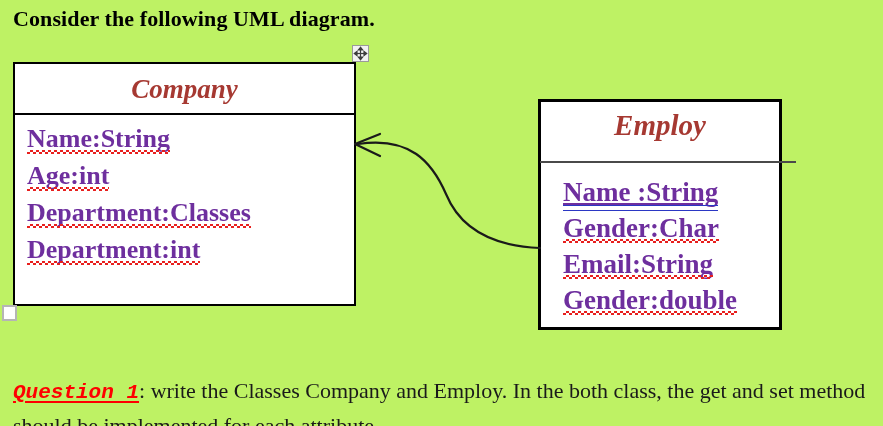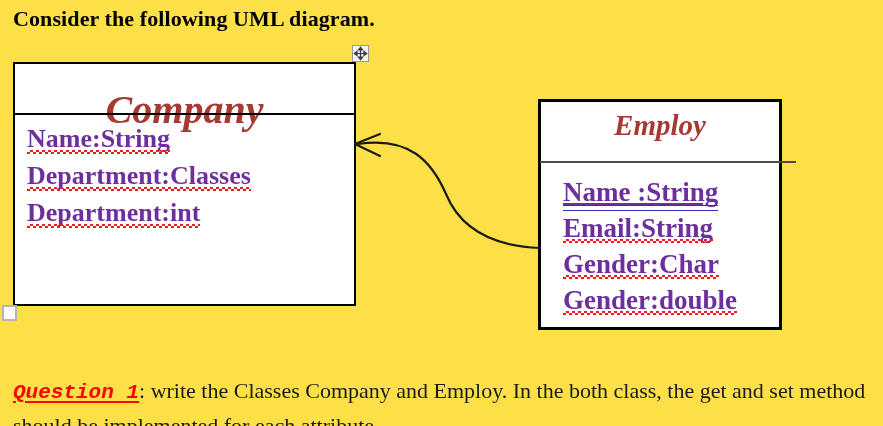--- a/index.html
+++ b/index.html
@@ -4,21 +4,21 @@
 <style>
   html, body {
     margin: 0;
     padding: 0;
     background: #ffffff;
   }
   #page {
     position: relative;
     width: 883px;
     height: 426px;
-    background: #fde047;
+    background: #bef264;
     overflow: hidden;
     font-family: "Liberation Serif", "DejaVu Serif", serif;
   }
 
   
   #heading {
     position: absolute;
     left: 13px;
     top: 6px;
     font-size: 22px;
@@ -53,22 +53,22 @@
     position: absolute;
     left: 0;
     right: 0;
     text-align: center;
     font-style: italic;
     font-weight: bold;
     color: #A63932;
     white-space: nowrap;
   }
   #company-title {
-    top: 22px;
-    font-size: 40px;
+    top: 10px;
+    font-size: 27px;
   }
   #employ-title {
     top: 7px;
     font-size: 29px;
   }
 
   .uml-divider {
     position: absolute;
     height: 0;
     border-top: 2px solid #000000;
@@ -203,32 +203,33 @@
 
 <div id="page">
 
   <div id="heading">Consider the following UML diagram.</div>
 
   <div class="uml-box" id="company-box">
     <div class="uml-title" id="company-title">Company</div>
     <div class="uml-divider" id="company-divider"></div>
     <ul class="attr-list" id="company-attrs">
       <li class="attr spell">Name:String</li>
+      <li class="attr spell">Age:int</li>
       <li class="attr spell">Department:Classes</li>
       <li class="attr spell">Department:int</li>
     </ul>
   </div>
 
   <div class="uml-box" id="employ-box">
     <div class="uml-title" id="employ-title">Employ</div>
     <div class="uml-divider" id="employ-divider"></div>
     <ul class="attr-list" id="employ-attrs">
       <li class="attr grammar">Name :String</li>
+      <li class="attr spell">Gender:Char</li>
       <li class="attr spell">Email:String</li>
-      <li class="attr spell">Gender:Char</li>
       <li class="attr spell">Gender:double</li>
     </ul>
   </div>
 
   <svg id="connector" viewBox="0 0 196 122" width="196" height="122">
     <path d="M 8 12 C 60 4, 82 30, 96 62 C 110 96, 140 114, 190 116" fill="none" stroke="#1a1a1a" stroke-width="2.2" stroke-linecap="round"></path>
     <path d="M 30 2 L 5 12 L 30 24" fill="none" stroke="#1a1a1a" stroke-width="2.2" stroke-linecap="round" stroke-linejoin="round"></path>
   </svg>
 
   <div id="move-handle">

